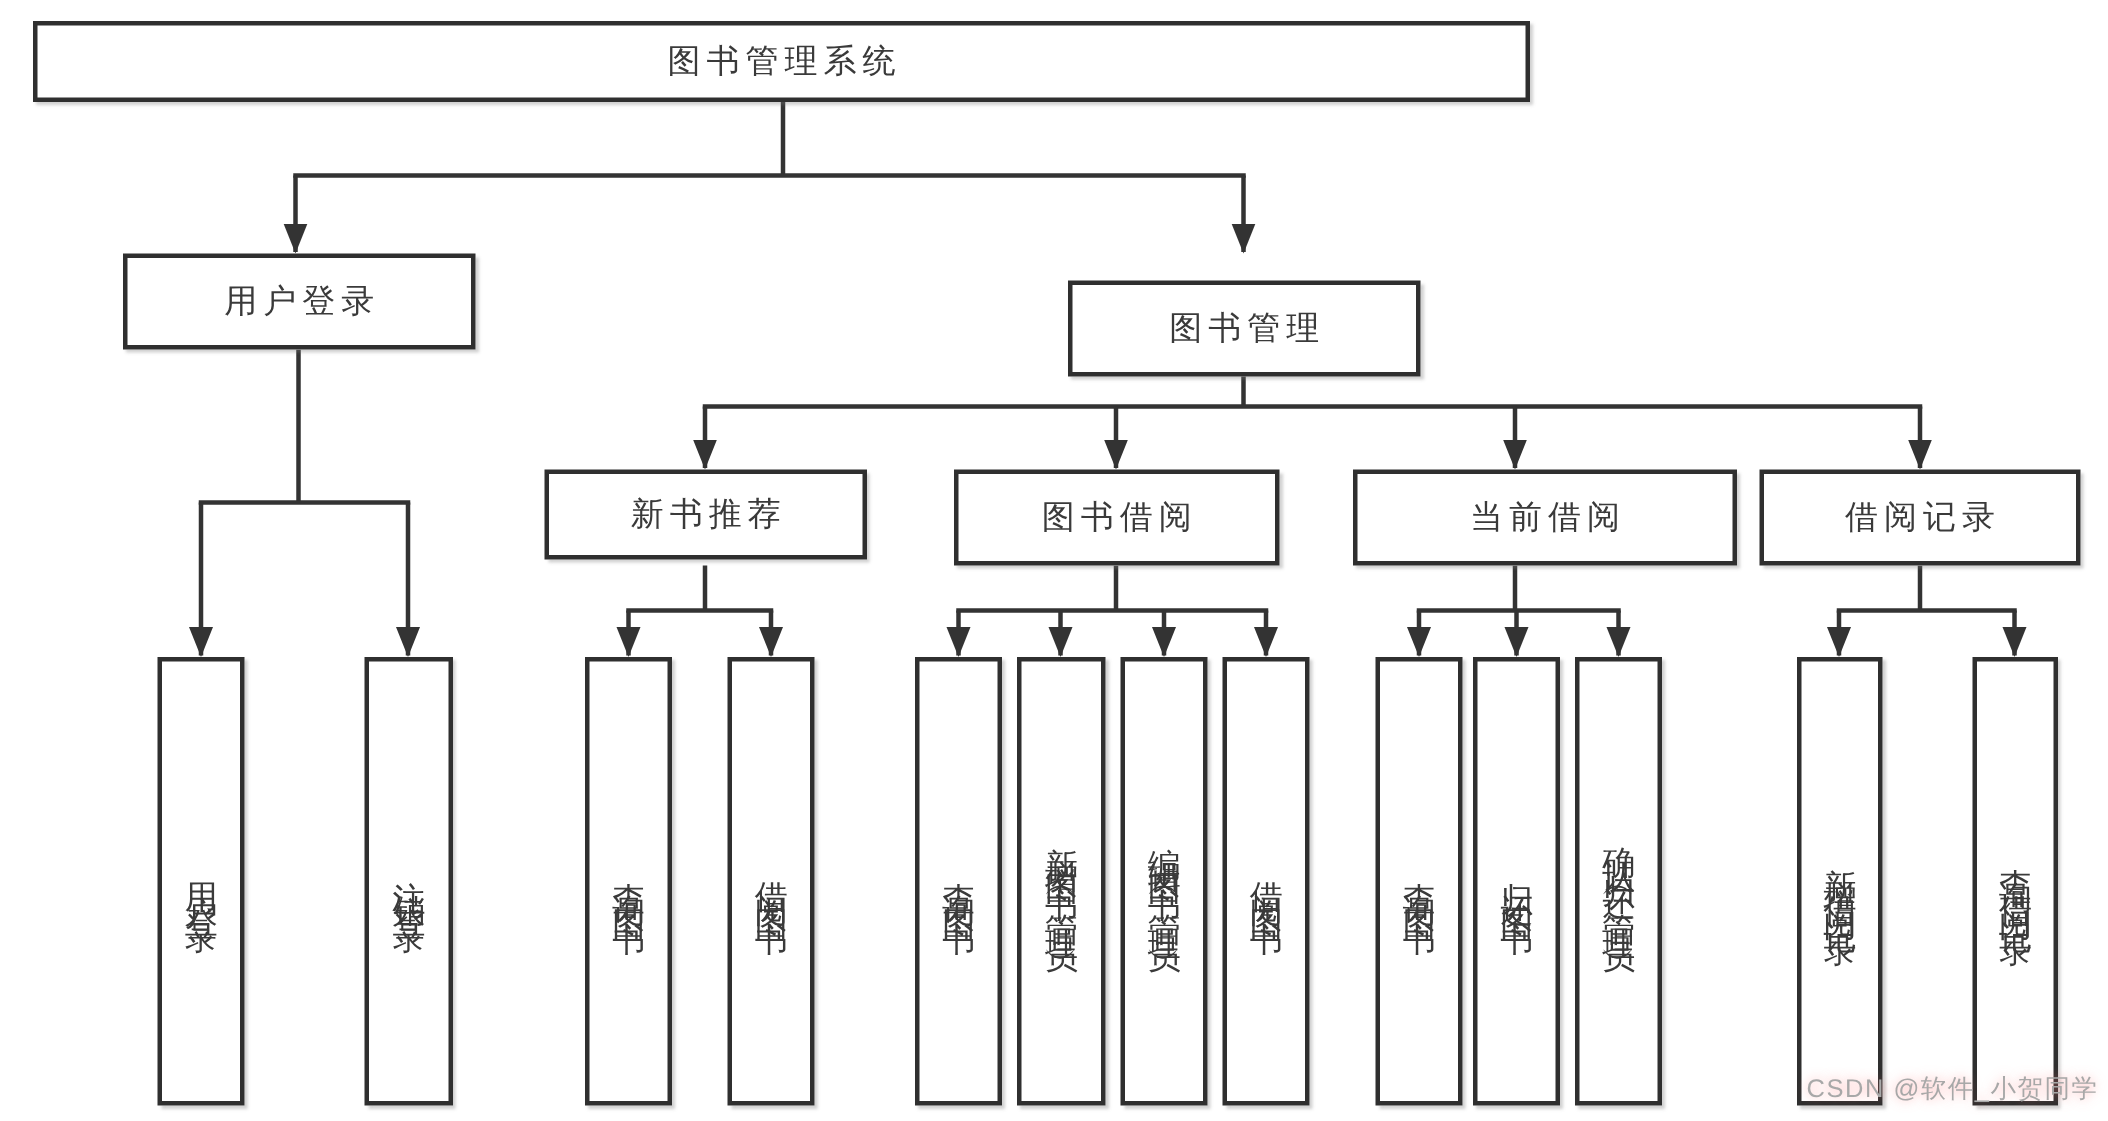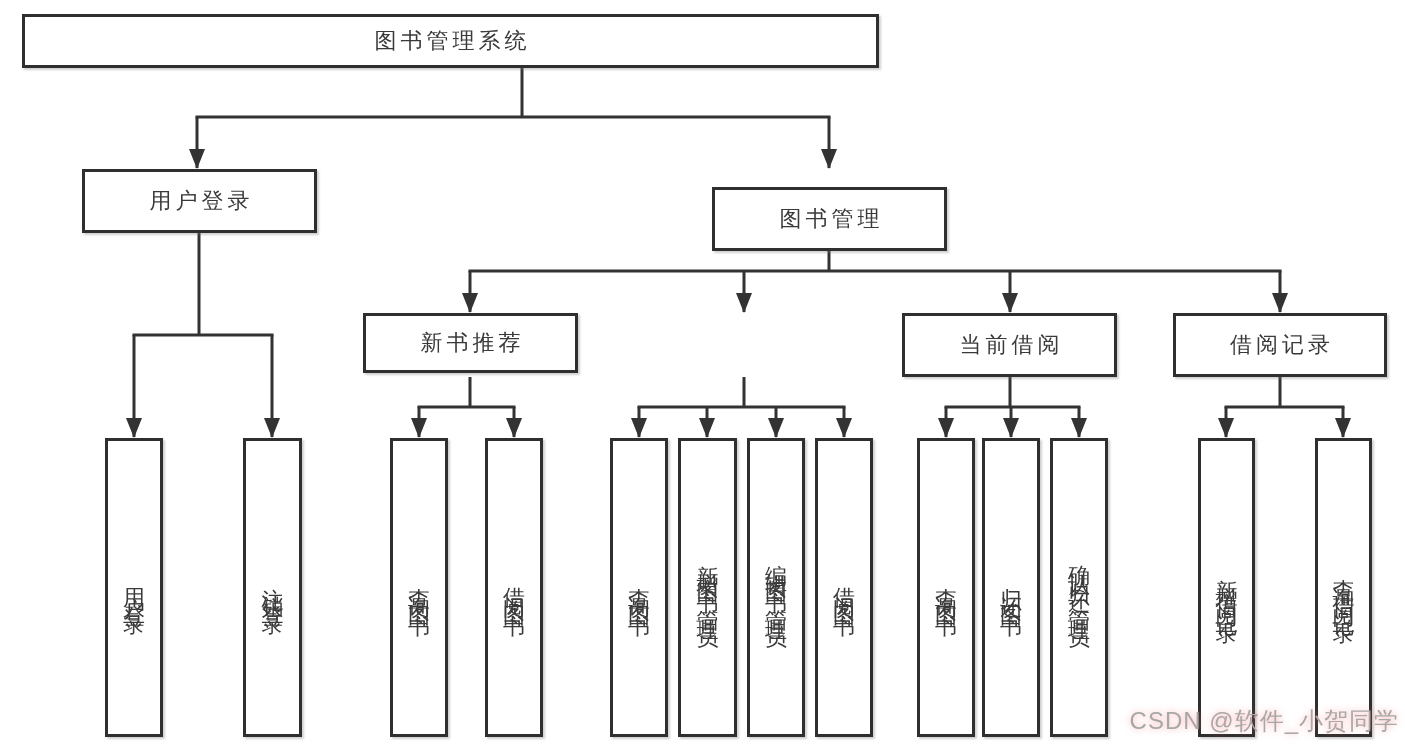--- a/index.html
+++ b/index.html
@@ -48,21 +48,21 @@
     writing-mode: vertical-rl;
     text-orientation: mixed;
     letter-spacing: 9px;
     line-height: 1.1;
     white-space: nowrap;
   }
   .watermark {
     position: absolute;
     right: 6px;
     bottom: 10px;
-    font-size: 24px;
+    font-size: 17px;
     color: #a8a8a8;
     letter-spacing: 1px;
     text-shadow: 0 0 7px rgba(255,110,110,0.55);
     white-space: nowrap;
     text-align: center;
   }
 </style>
 </head>
 <body>
 
@@ -105,35 +105,38 @@
     <line x1="707" y1="407" x2="707" y2="437" marker-end="url(#arrow)"></line>
     <line x1="776" y1="407" x2="776" y2="437" marker-end="url(#arrow)"></line>
     <line x1="844" y1="407" x2="844" y2="437" marker-end="url(#arrow)"></line>
     <line x1="946" y1="407" x2="946" y2="437" marker-end="url(#arrow)"></line>
     <line x1="1011" y1="407" x2="1011" y2="437" marker-end="url(#arrow)"></line>
     <line x1="1079" y1="407" x2="1079" y2="437" marker-end="url(#arrow)"></line>
     <line x1="1226" y1="407" x2="1226" y2="437" marker-end="url(#arrow)"></line>
     <line x1="1343" y1="407" x2="1343" y2="437" marker-end="url(#arrow)"></line>
   </svg>
 
-  <div class="node" style="left:22px;top:14px;width:857px;height:54px">
+  <div class="node" style="left:22px;top:14px;width:998px;height:54px">
     <span class="h-label">图书管理系统</span>
   </div>
 
   <div class="node" style="left:82px;top:169px;width:235px;height:64px">
     <span class="h-label">用户登录</span>
   </div>
   <div class="node" style="left:712px;top:187px;width:235px;height:64px">
     <span class="h-label">图书管理</span>
   </div>
 
   <div class="node" style="left:363px;top:313px;width:215px;height:60px">
     <span class="h-label">新书推荐</span>
   </div>
-  <div class="node" style="left:902px;top:313px;width:215px;height:64px">
+  <div class="node" style="left:636px;top:313px;width:217px;height:64px">
+    <span class="h-label">图书借阅</span>
+  </div>
+  <div class="node" style="left:902px;top:313px;width:256px;height:64px">
     <span class="h-label">当前借阅</span>
   </div>
   <div class="node" style="left:1173px;top:313px;width:214px;height:64px">
     <span class="h-label">借阅记录</span>
   </div>
 
   <div class="node leaf" style="left:105px;top:438px;width:58px;height:299px">
     <span class="v-label">用户登录</span>
   </div>
   <div class="node leaf" style="left:243px;top:438px;width:59px;height:299px">

